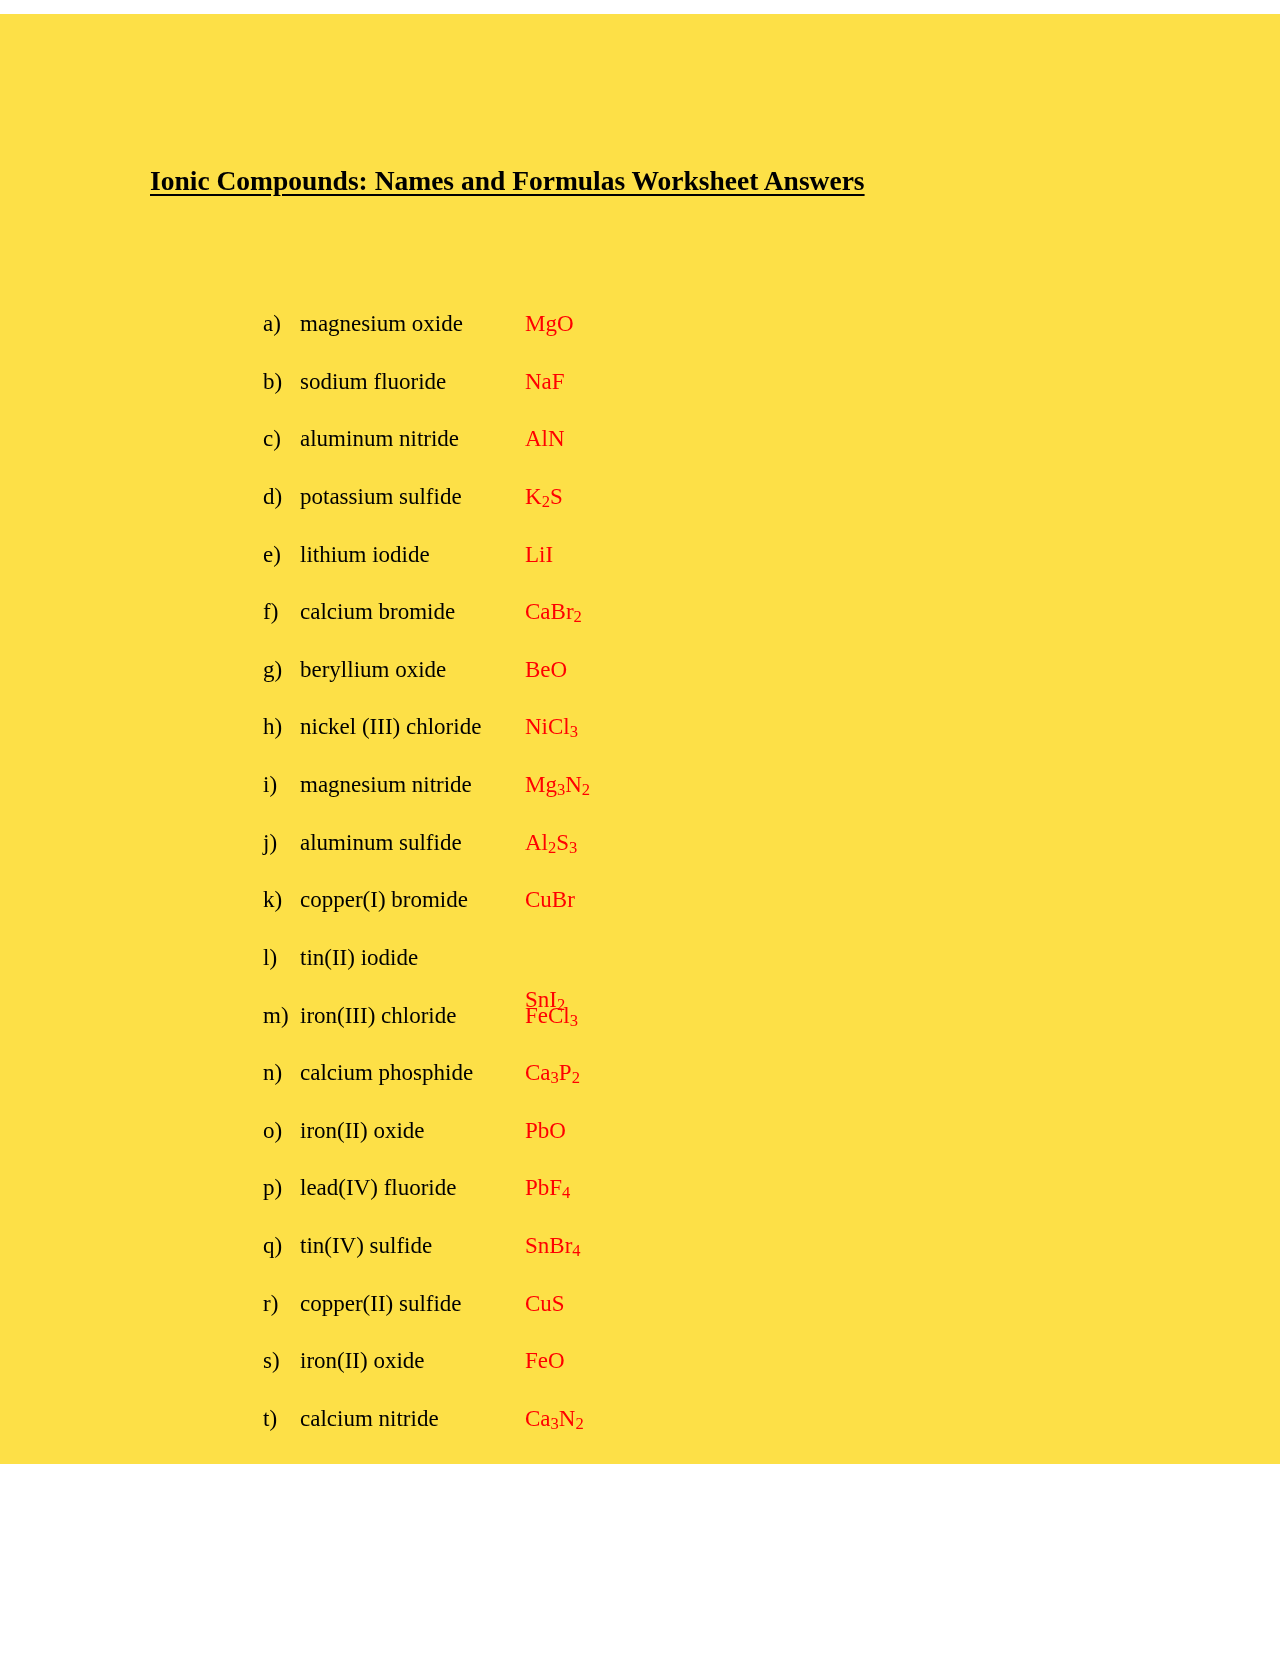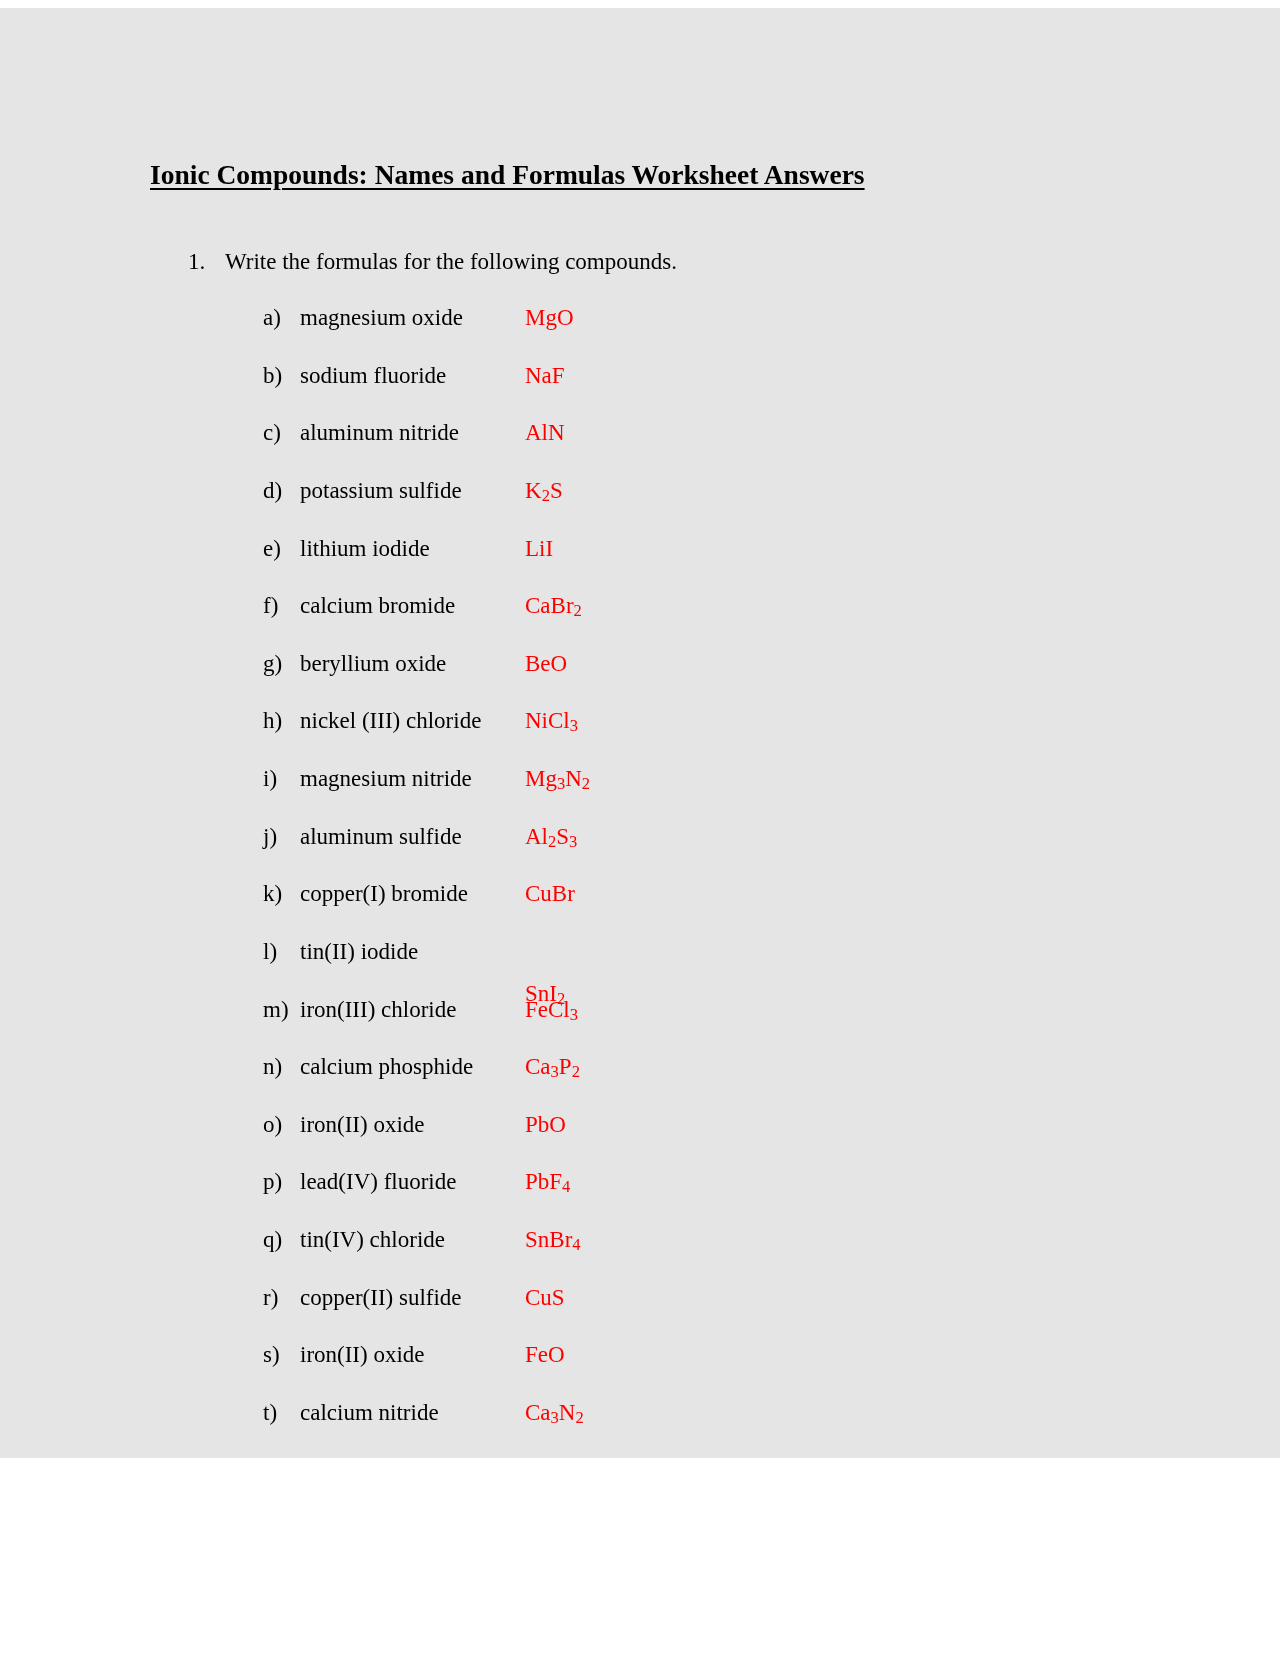--- a/index.html
+++ b/index.html
@@ -11,24 +11,24 @@
       width: 1280px;
       height: 1656px;
       position: relative;
       overflow: hidden;
       font-family: "Liberation Serif", "DejaVu Serif", serif;
       color: #000000;
     }
     .page {
       position: absolute;
       left: 0;
-      top: 8px;
+      top: 14px;
       width: 1280px;
       height: 1450px;
-      background: #e5e5e5;
+      background: #fde047;
     }
     .title {
       position: absolute;
       left: 150px;
       top: 150px;
       margin: 0;
       font-size: 27.5px;
       font-weight: bold;
       line-height: 34px;
       white-space: nowrap;
@@ -84,23 +84,20 @@
       vertical-align: -0.18em;
       line-height: 0;
     }
   </style>
 </head>
 <body>
 
 <div class="page">
   <h1 class="title">Ionic Compounds: Names and Formulas Worksheet Answers</h1>
 
-  <div class="question">
-    <span class="num">1.</span><span>Write the formulas for the following compounds.</span>
-  </div>
 
   <ul class="answers" id="answer-list">
       <li class="row">
     <span class="letter">a)</span>
     <span class="name">magnesium oxide</span>
     <span class="formula" style="color: rgb(255, 0, 0);"><span>Mg</span><span>O</span></span>
   </li>
       <li class="row">
     <span class="letter">b)</span>
     <span class="name">sodium fluoride</span>
@@ -171,21 +168,21 @@
     <span class="name">iron(II) oxide</span>
     <span class="formula" style="color: rgb(255, 0, 0); text-align: center;"><span>Pb</span><span>O</span></span>
   </li>
       <li class="row">
     <span class="letter">p)</span>
     <span class="name">lead(IV) fluoride</span>
     <span class="formula" style="color: rgb(255, 0, 0);"><span>Pb</span><span>F</span><sub>4</sub></span>
   </li>
       <li class="row">
     <span class="letter">q)</span>
-    <span class="name">tin(IV) chloride</span>
+    <span class="name">tin(IV) sulfide</span>
     <span class="formula" style="color: rgb(255, 0, 0);"><span>Sn</span><span>Br</span><sub>4</sub></span>
   </li>
       <li class="row">
     <span class="letter">r)</span>
     <span class="name">copper(II) sulfide</span>
     <span class="formula" style="color: rgb(255, 0, 0);"><span>Cu</span><span>S</span></span>
   </li>
       <li class="row">
     <span class="letter">s)</span>
     <span class="name">iron(II) oxide</span>

